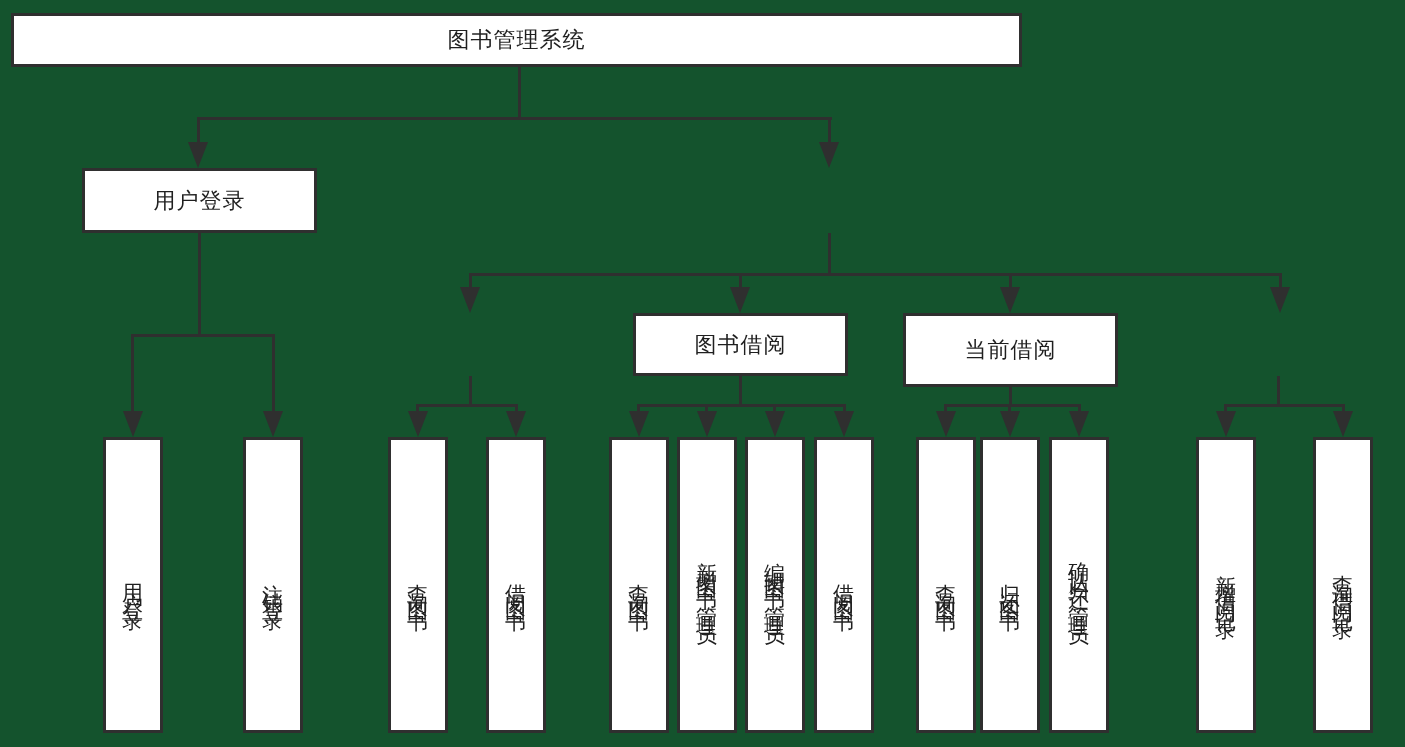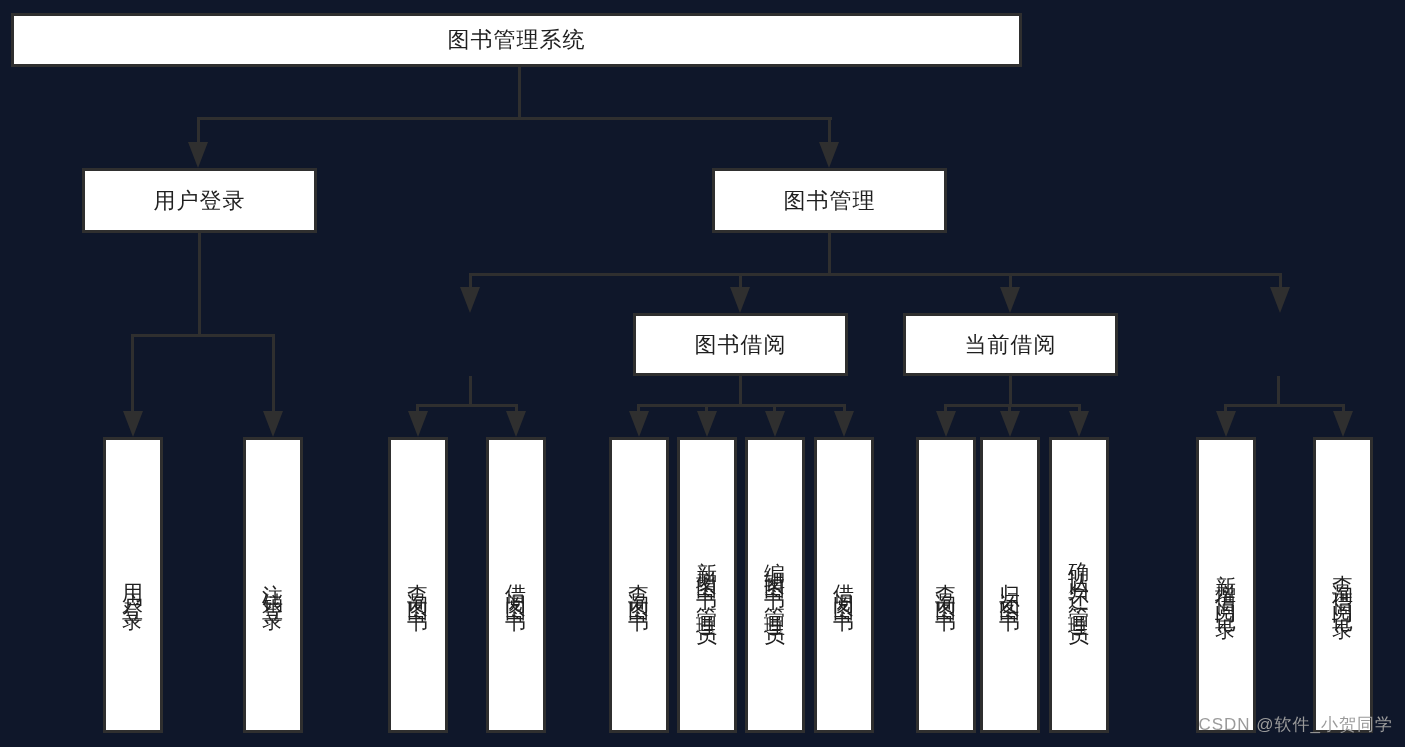--- a/index.html
+++ b/index.html
@@ -4,21 +4,21 @@
 <style>
   html, body {
     margin: 0;
     padding: 0;
     background: #ffffff;
   }
   .canvas {
     position: relative;
     width: 1405px;
     height: 747px;
-    background: #0f172a;
+    background: #14532d;
     font-family: "Liberation Sans", sans-serif;
     overflow: hidden;
   }
   .box {
     position: absolute;
     box-sizing: border-box;
     border: 3px solid #2f2f2f;
     background: #ffffff;
     display: flex;
     align-items: center;
@@ -125,30 +125,27 @@
   <div class="arrow" style="left:1333px; top:411px;"></div>
 
   <div class="box" style="left:11px; top:13px; width:1011px; height:54px;">
     <span>图书管理系统</span>
   </div>
 
   <div class="box" style="left:82px; top:168px; width:235px; height:65px;">
     <span>用户登录</span>
   </div>
 
-  <div class="box" style="left:712px; top:168px; width:235px; height:65px;">
-    <span>图书管理</span>
-  </div>
 
 
   <div class="box" style="left:633px; top:313px; width:215px; height:63px;justify-content:center;">
     <span>图书借阅</span>
   </div>
 
-  <div class="box" style="left:903px; top:313px; width:215px; height:63px;">
+  <div class="box" style="left:903px; top:313px; width:215px; height:74px;">
     <span>当前借阅</span>
   </div>
 
 
   <div class="box leaf" style="left:103px; top:437px; width:60px; height:296px;">
     <span>用户登录</span>
   </div>
 
   <div class="box leaf" style="left:243px; top:437px; width:60px; height:296px;">
     <span>注销登录</span>
@@ -191,15 +188,14 @@
   </div>
 
   <div class="box leaf" style="left:1196px; top:437px; width:60px; height:296px;">
     <span>新增借阅记录</span>
   </div>
 
   <div class="box leaf" style="left:1313px; top:437px; width:60px; height:296px;">
     <span>查询借阅记录</span>
   </div>
 
-  <div class="watermark">CSDN @软件_小贺同学</div>
 
 </div>
 
 </body></html>

